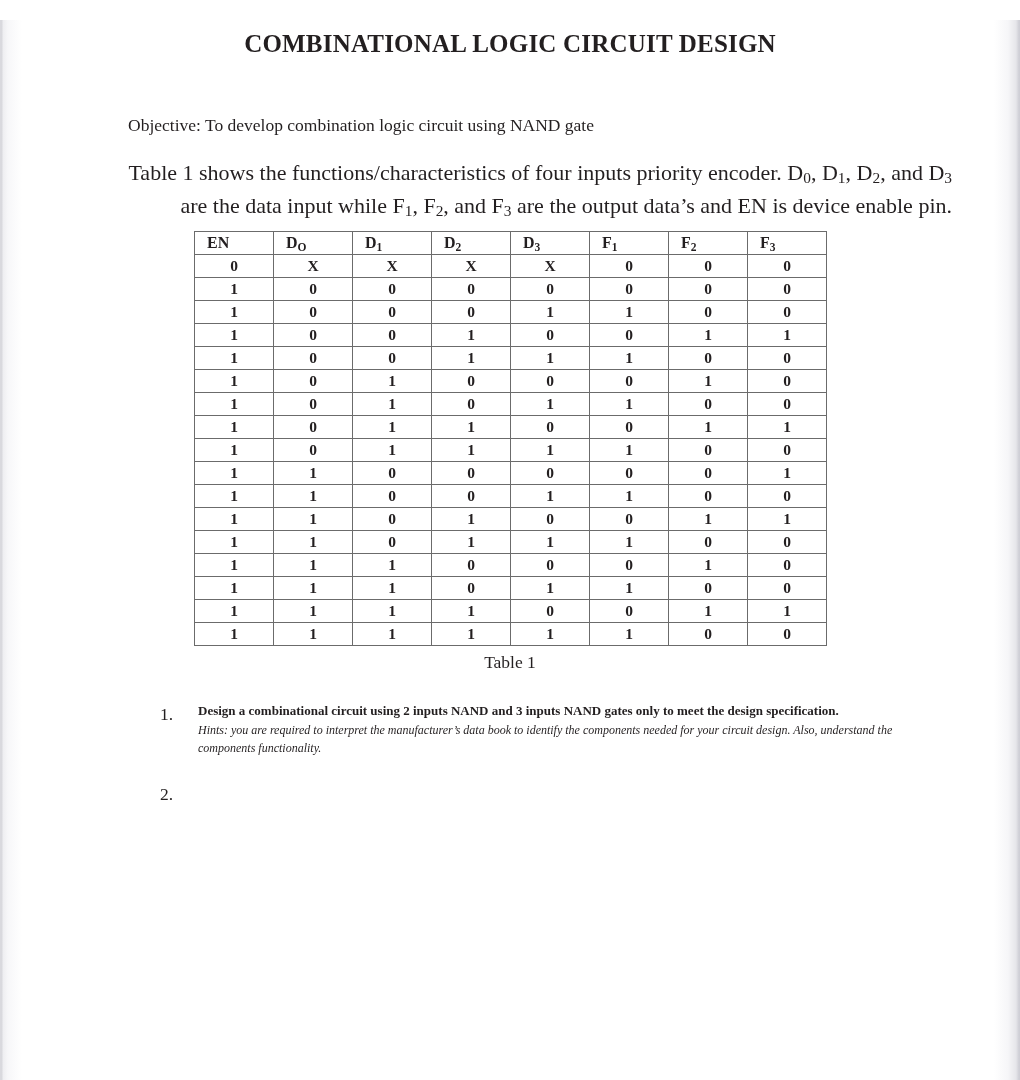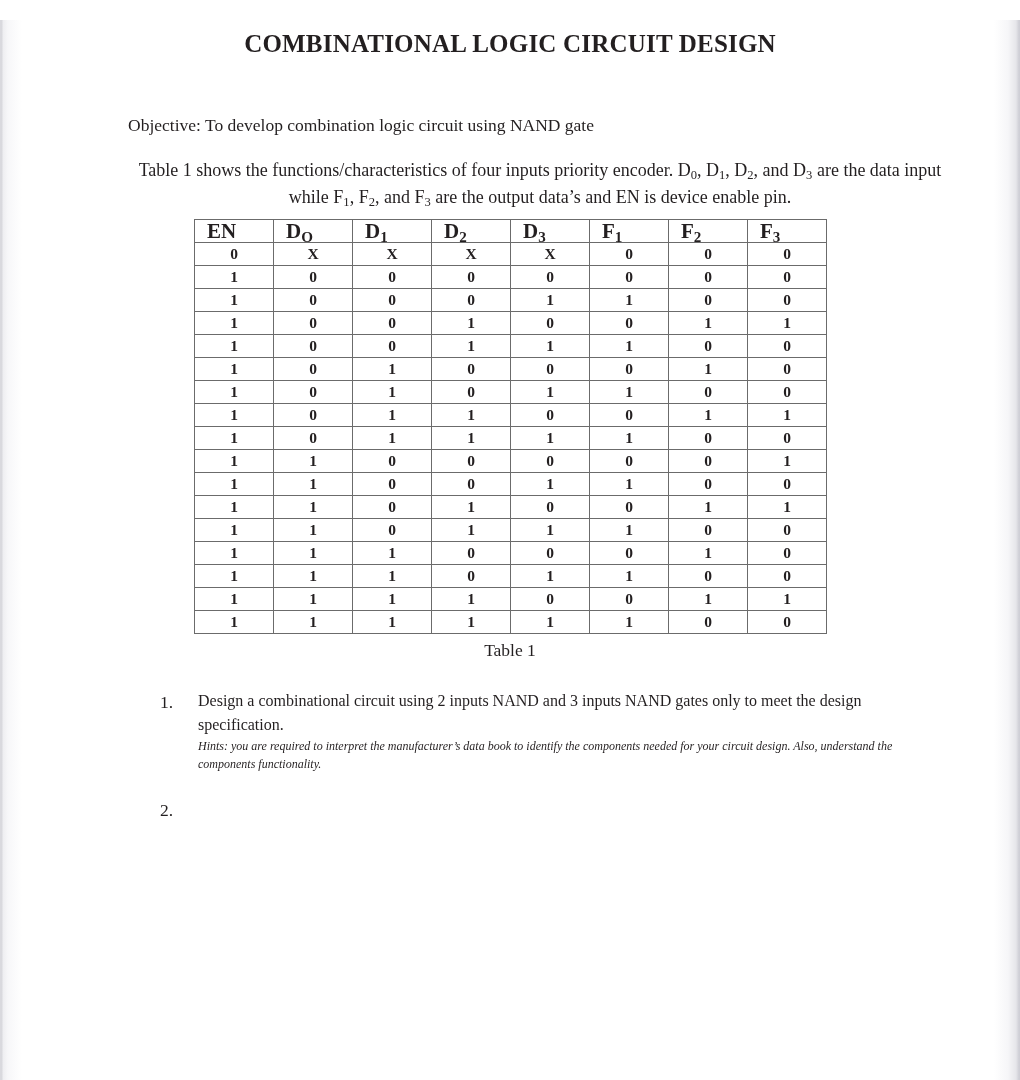--- a/index.html
+++ b/index.html
@@ -56,23 +56,23 @@
     font-size: 17.5px;
     font-weight: normal;
     line-height: 1.3;
   }
 
   .intro {
     margin: 0;
     padding-top: 20px;
     padding-left: 68px;
     padding-right: 8px;
-    font-size: 18px;
+    font-size: 22px;
     line-height: 1.48;
-    text-align: center;
+    text-align: right;
   }
   .intro sub {
     font-size: 70%;
     vertical-align: -0.22em;
     line-height: 0;
   }
 
   
   .table-wrap {
     padding-left: 134px;
@@ -89,21 +89,21 @@
     border: 1px solid #6b6b6b;
     height: 22px;
     font-size: 15.5px;
     font-weight: bold;
     padding: 0;
     line-height: 20px;
   }
   table.truth th {
     text-align: left;
     padding-left: 12px;
-    font-size: 21px;
+    font-size: 16px;
   }
   table.truth th sub {
     font-size: 72%;
     vertical-align: -0.24em;
     line-height: 0;
   }
   table.truth td {
     text-align: center;
   }
   table.truth col.c0 { width: 79px; }
@@ -132,24 +132,25 @@
     margin-bottom: 24px;
   }
   ol.tasks > li .num {
     position: absolute;
     left: 0;
     top: 0;
     font-size: 17.5px;
     line-height: 1.5;
   }
   .task-text {
-    font-size: 16px;
+    font-size: 13px;
     line-height: 1.5;
     margin: 0;
     padding-right: 20px;
+    font-weight: bold;
   }
   .hint-text {
     font-size: 12px;
     line-height: 1.5;
     font-style: italic;
     margin: 0;
     padding-right: 20px;
   }
 </style>
 </head>

